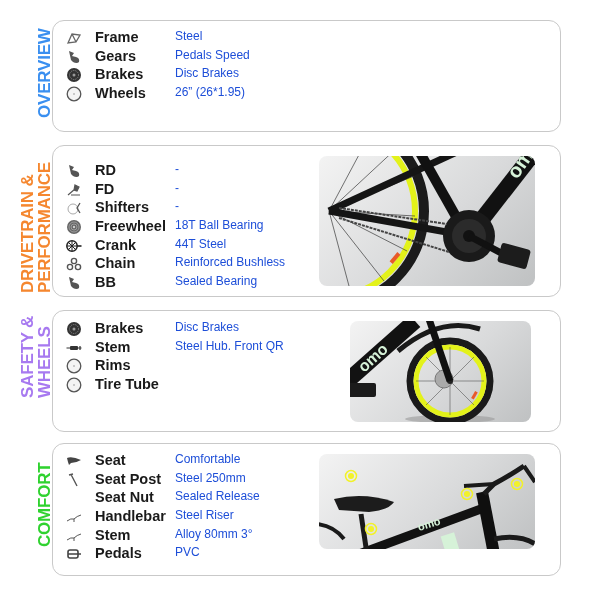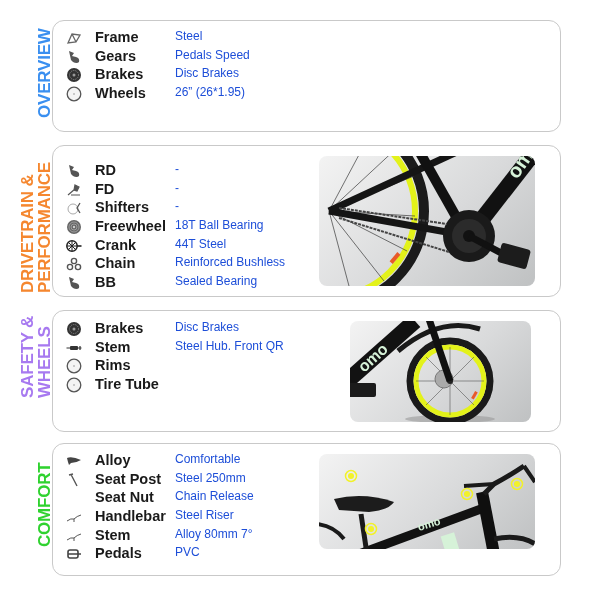--- a/index.html
+++ b/index.html
@@ -306,54 +306,54 @@
   <div class="side-label" style="left:-17px;top:103px;color:#2fd22f;">
     <span class="line">COMFORT</span>
   </div>
   <div class="rows" style="top:8px;">
     <div class="row">
       <span class="icon">
         <svg viewBox="0 0 16 16">
             <path d="M1 5 Q6 3 15 7 Q10 10 5 10 L3 12 L2 9 Z" fill="#444"></path>
           </svg>
       </span>
-      <span class="label">Alloy</span>
+      <span class="label">Seat</span>
       <span class="value">Comfortable</span>
     </div>
     <div class="row">
       <span class="icon">
         <svg viewBox="0 0 16 16">
             <path d="M3 3 L7 2 M5 2.5 L11 14" stroke="#555" stroke-width="1.4" fill="none"></path>
           </svg>
       </span>
       <span class="label">Seat Post</span>
       <span class="value">Steel 250mm</span>
     </div>
     <div class="row">
       <span class="icon"></span>
       <span class="label">Seat Nut</span>
-      <span class="value">Chain Release</span>
+      <span class="value">Sealed Release</span>
     </div>
     <div class="row">
       <span class="icon">
         <svg viewBox="0 0 16 16">
             <path d="M1 12 Q5 9 8 10 Q11 7 15 6 M8 10 L8 13" stroke="#555" stroke-width="1" fill="none"></path>
           </svg>
       </span>
       <span class="label">Handlebar</span>
       <span class="value">Steel Riser</span>
     </div>
     <div class="row">
       <span class="icon">
         <svg viewBox="0 0 16 16">
             <path d="M1 12 Q5 9 8 10 Q11 7 15 6 M8 10 L8 13" stroke="#555" stroke-width="1" fill="none"></path>
           </svg>
       </span>
       <span class="label">Stem</span>
-      <span class="value">Alloy 80mm 7°</span>
+      <span class="value">Alloy 80mm 3°</span>
     </div>
     <div class="row">
       <span class="icon">
         <svg viewBox="0 0 16 16">
             <rect x="2" y="4" width="10" height="8" rx="2" fill="none" stroke="#444" stroke-width="1.6"></rect>
             <path d="M2 8 L12 8 M12 8 L15 8" stroke="#444" stroke-width="1.4"></path>
           </svg>
       </span>
       <span class="label">Pedals</span>
       <span class="value">PVC</span>

